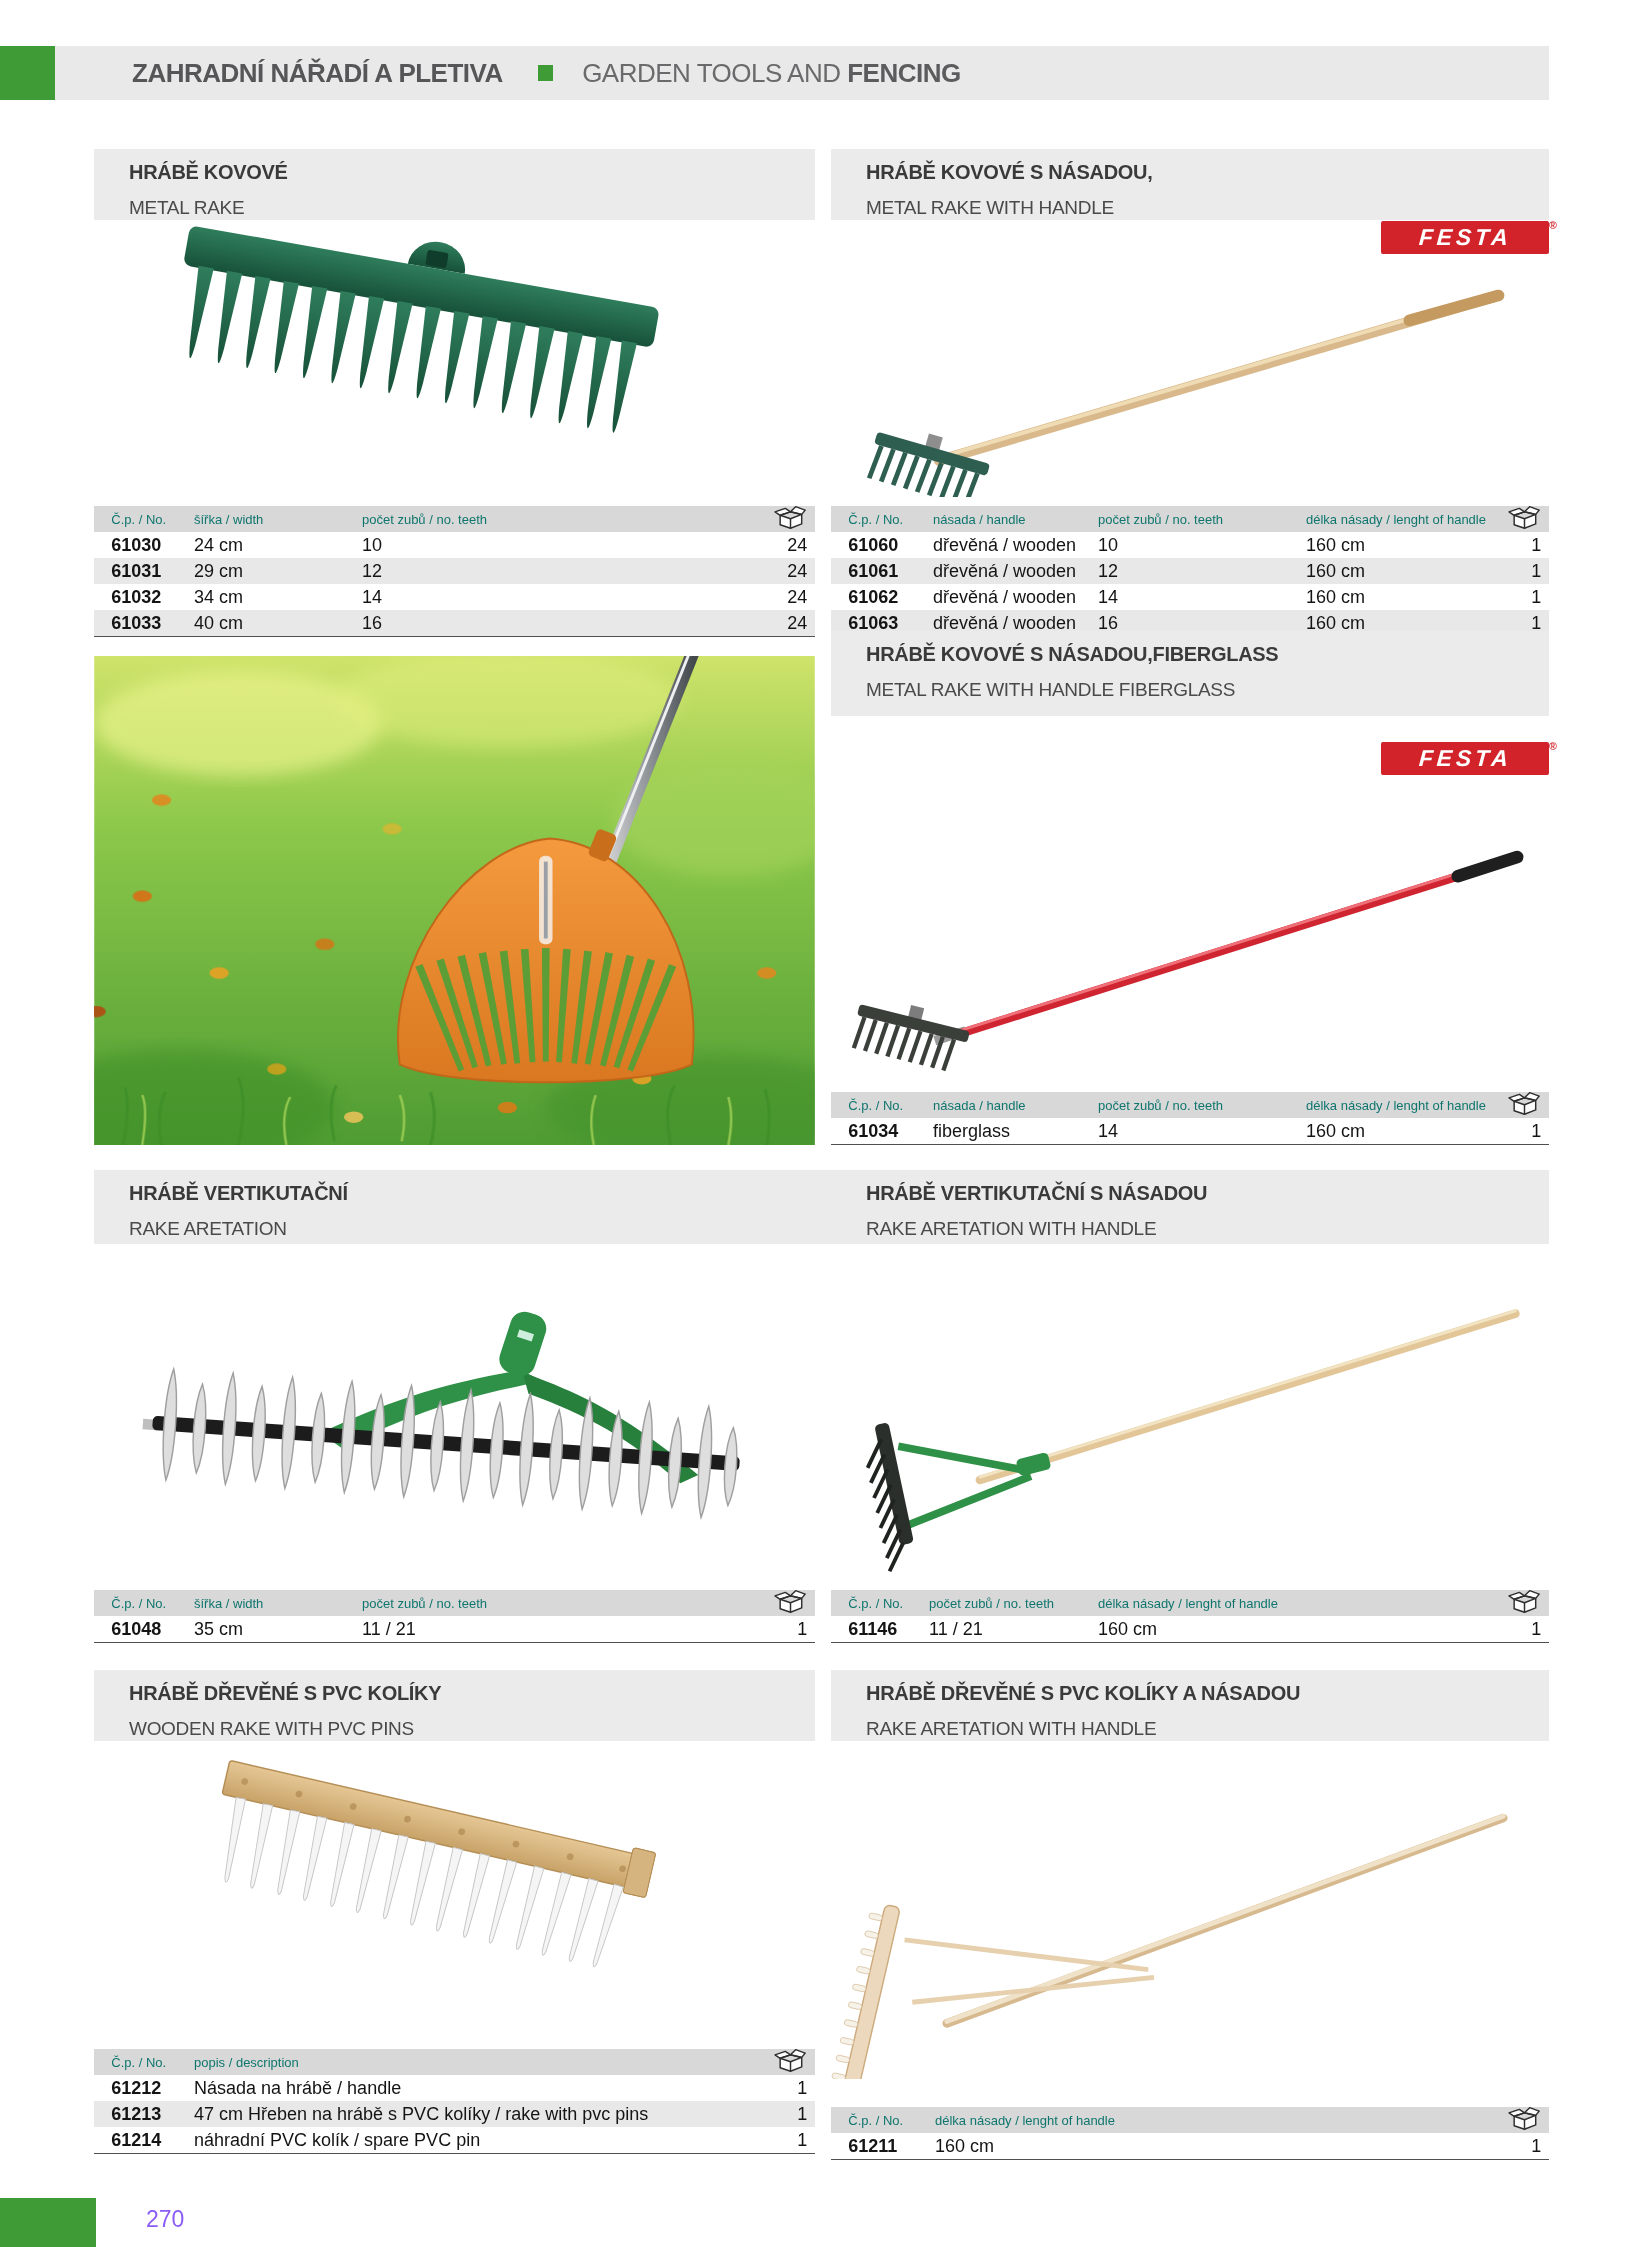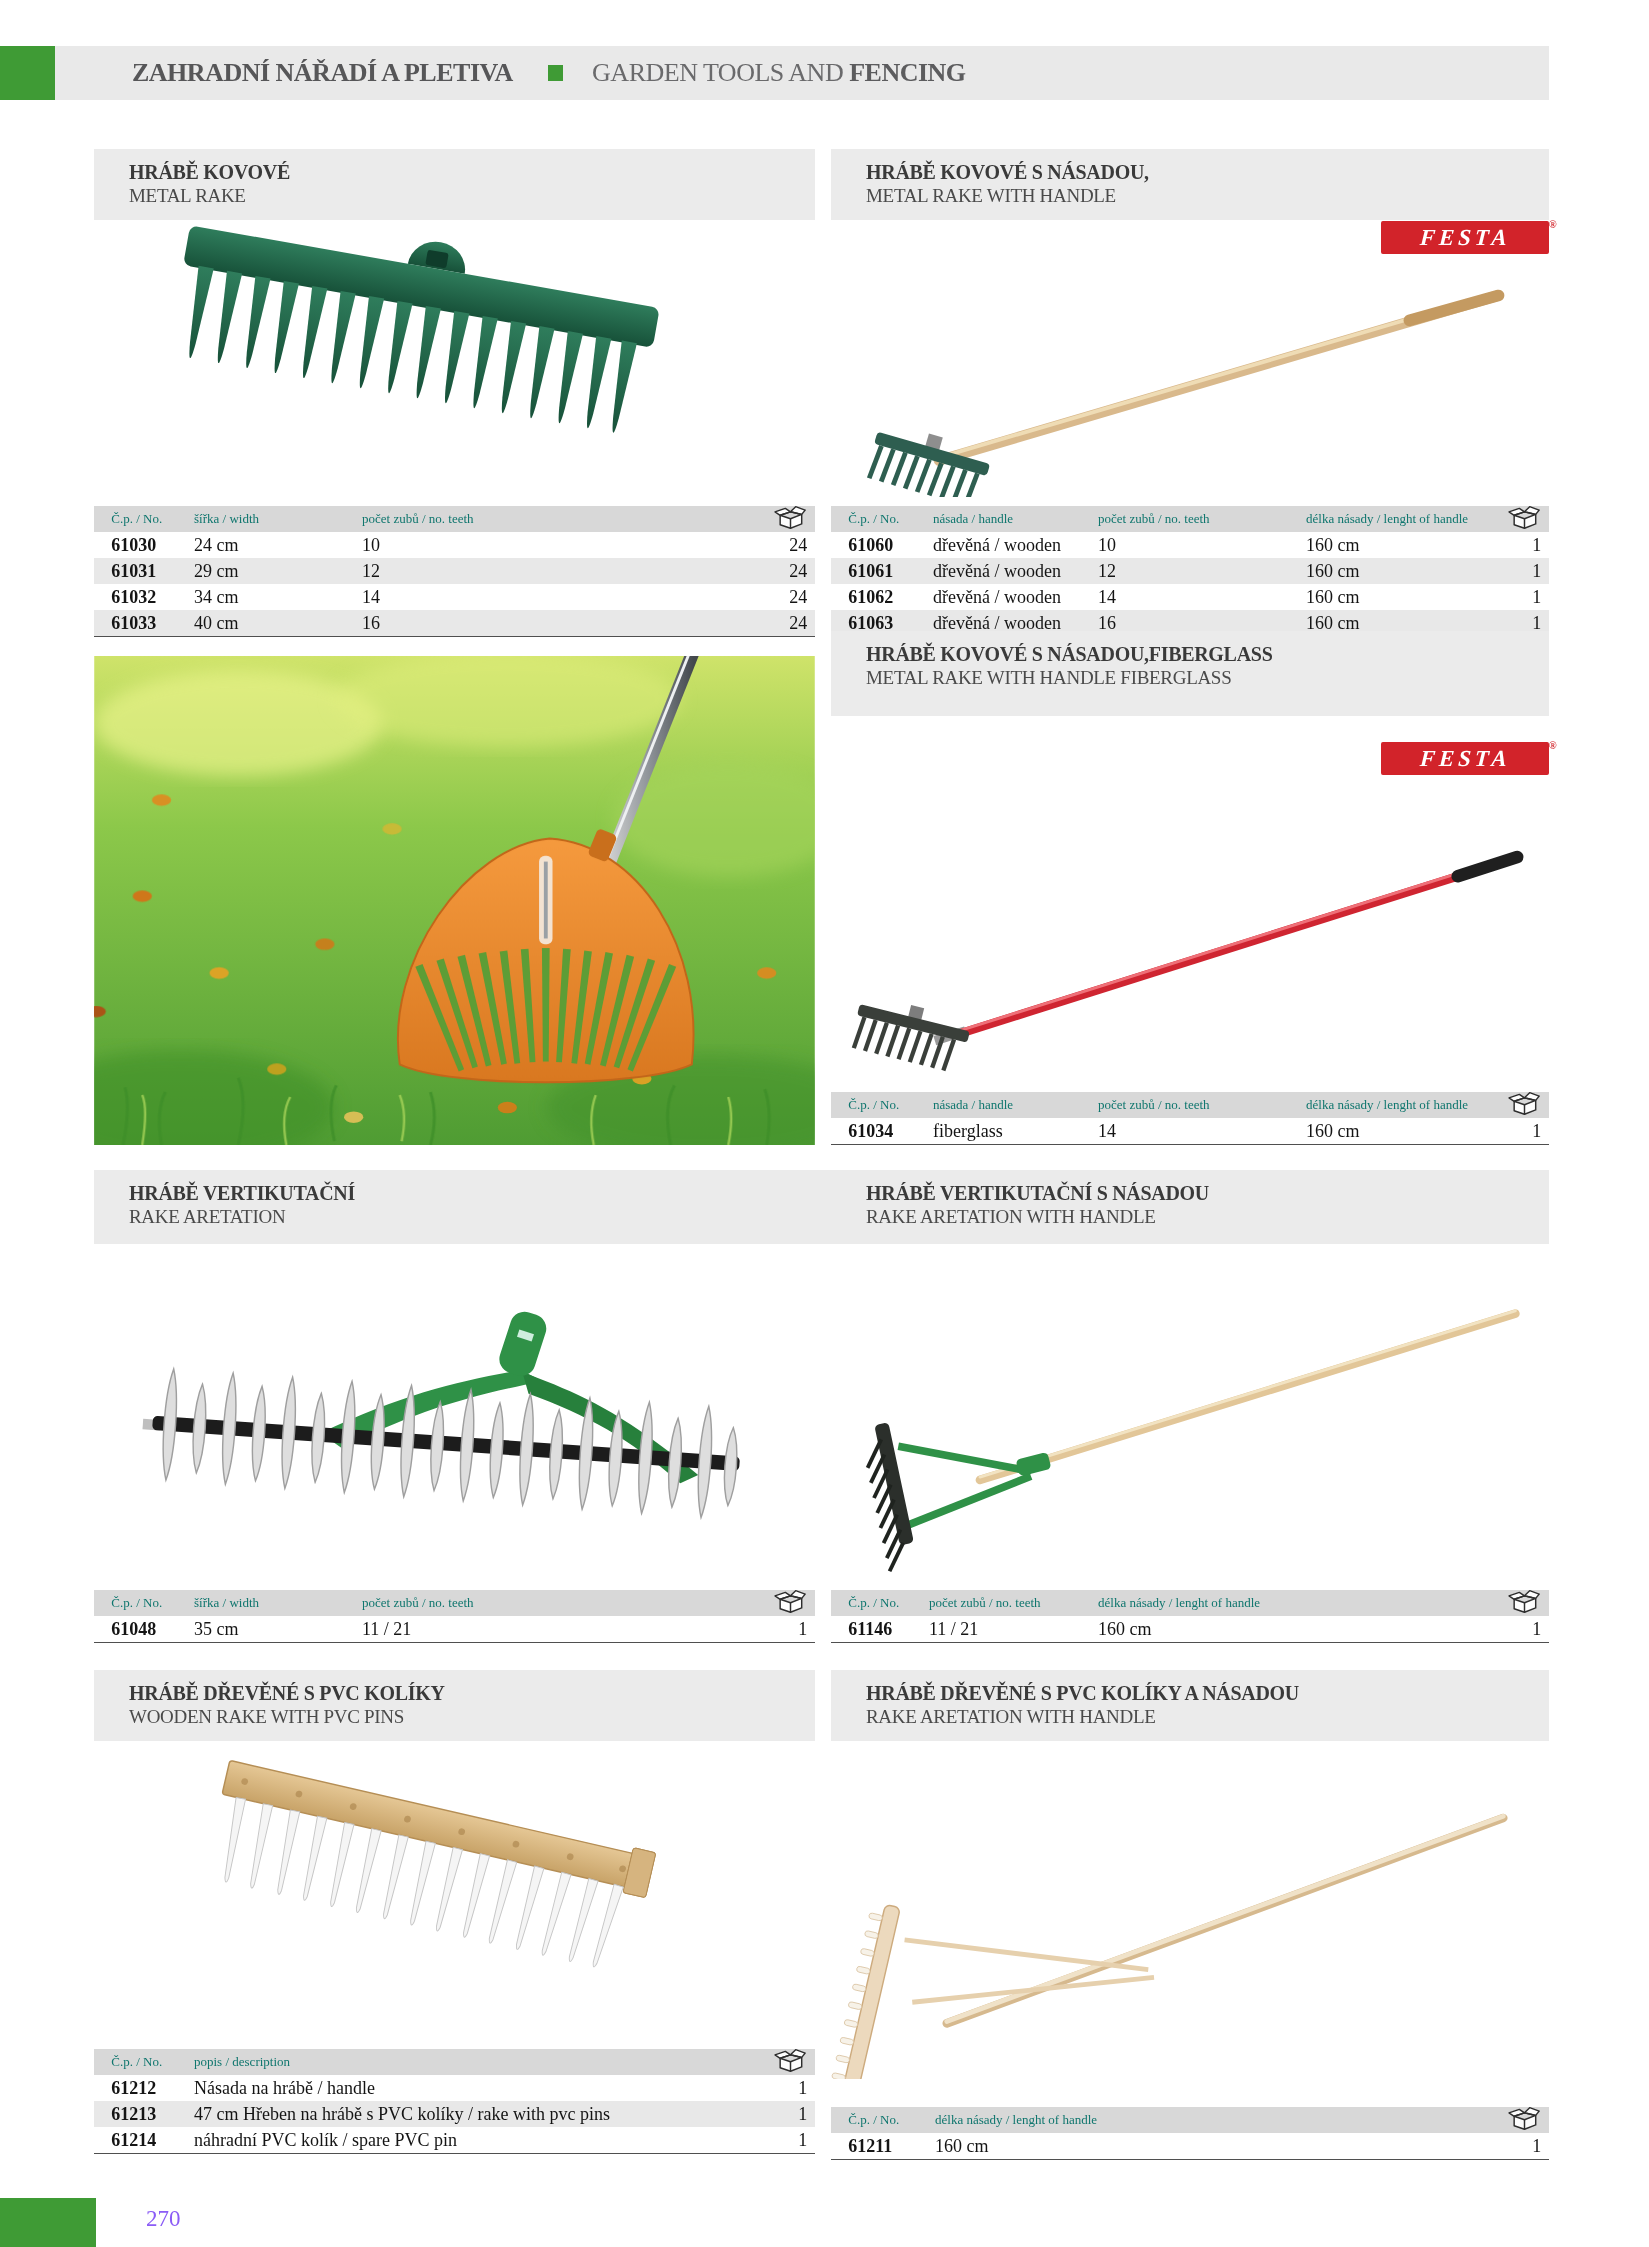--- a/index.html
+++ b/index.html
@@ -1,29 +1,29 @@
 <!DOCTYPE html>
 <html><head>
 <meta charset="utf-8">
 <style>
   html,body{margin:0;padding:0;background:#fff;}
   .page{position:relative;width:1650px;height:2247px;background:#fff;overflow:hidden;
-        font-family:Liberation Serif, serif;color:#1d1d1b;}
+        font-family:Liberation Sans, sans-serif;color:#1d1d1b;}
   
   .top-green{position:absolute;left:0;top:46px;width:55px;height:54px;background:#3f9b35;}
   .top-bar{position:absolute;left:55px;top:46px;width:1494px;height:54px;background:#e9e9e9;
            display:flex;align-items:center;}
   .t-cs{margin-left:77px;font-size:26px;font-weight:bold;color:#565658;letter-spacing:-0.5px;}
   .t-bullet{width:15.4px;height:15.4px;background:#3f9b35;margin-left:35px;margin-right:29px;}
   .t-en{font-size:26px;color:#6a6a6c;letter-spacing:-0.5px;}
   .t-en b{color:#5c5c5e;}
   
   .sechead{position:absolute;background:#ebebeb;padding-top:11.5px;box-sizing:border-box;padding-left:35px;}
   .sec-title{font-size:20px;font-weight:bold;color:#3a3a3a;letter-spacing:-0.3px;}
-  .sec-sub{font-size:19px;color:#4a4a4a;margin-top:1px;letter-spacing:-0.3px;}
+  .sec-sub{font-size:19px;color:#4a4a4a;margin-top:13px;letter-spacing:-0.3px;}
   
   .festa{position:absolute;width:168px;height:33px;background:#d2232a;border-radius:1.9px;
          display:flex;align-items:center;justify-content:center;}
   .festa .ftxt{color:#fff;font-weight:bold;font-style:italic;font-size:23px;letter-spacing:3.8px;
                transform:skewX(-4deg);line-height:1;}
   .festa .freg{position:absolute;top:-1.9px;right:-7.7px;color:#d2232a;font-size:10.6px;font-weight:bold;}
   
   .tbl{position:absolute;}
   .tbl table{border-collapse:collapse;width:100%;table-layout:fixed;}
   .tbl thead th{background:#d8d8d8;font-weight:normal;font-size:13px;color:#0f766e;

